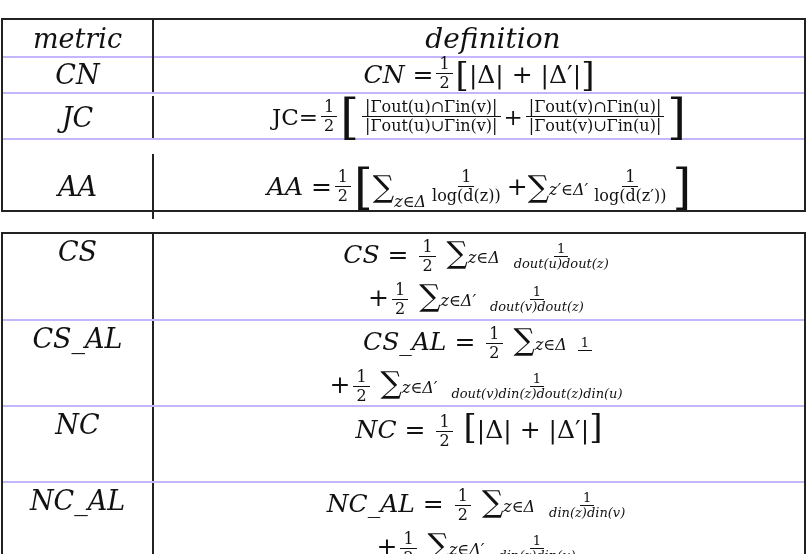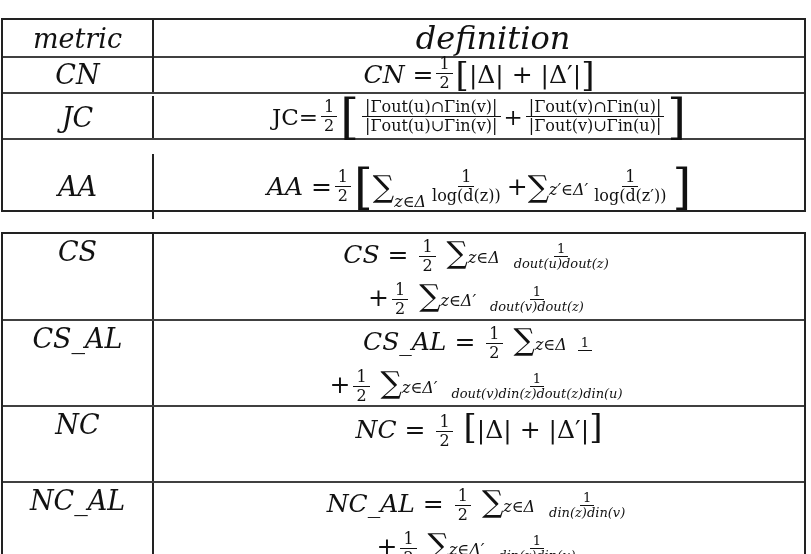--- a/index.html
+++ b/index.html
@@ -1,19 +1,19 @@
 <!DOCTYPE html>
 <html><head>
 <meta charset="utf-8">
 <style>
   html, body { margin: 0; padding: 0; background: #ffffff; }
   body { width: 811px; height: 554px; position: relative; overflow: hidden;
          font-family: "DejaVu Serif", "Liberation Serif", serif; color: #111; }
   .tbl { position: absolute; left: 1px; width: 805px; border: 2px solid #222; box-sizing: border-box; }
-  .row { position: absolute; left: 0; right: 0; border-bottom: 2px solid #404040; box-sizing: border-box; }
+  .row { position: absolute; left: 0; right: 0; border-bottom: 2px solid #c4b5fd; box-sizing: border-box; }
   .row.last { border-bottom: none; }
   .c1 { position: absolute; left: 0; top: 0; bottom: 0; width: 151px; border-right: 2px solid #222;
         text-align: center; font-style: italic; font-size: 27px; box-sizing: border-box; }
   .c2 { position: absolute; left: 151px; right: 0; top: 0; bottom: 0; text-align: center; font-size: 25px; }
   .mid { display: flex; align-items: center; justify-content: center; height: 100%; }
   .topalign { padding-top: 2px; }
   .i { font-style: italic; }
   .frac { display: inline-flex; flex-direction: column; align-items: center; vertical-align: middle; margin: 0 3px; }
   .frac .n { border-bottom: 1.5px solid #111; padding: 0 3px; line-height: 1.05; }
   .frac .d { padding: 0 3px; line-height: 1.1; }
@@ -23,21 +23,21 @@
   .br { font-size: 34px; font-weight: 200; }
   .line { display: block; line-height: 38px; }
 </style>
 </head>
 <body>
 
 <div class="tbl" style="top:18px; height:194px;">
 
   <div class="row" style="top:0; height:38px;">
     <div class="c1 mid">metric</div>
-    <div class="c2 mid i" style="font-size:32px;padding-left:28px;">definition</div>
+    <div class="c2 mid i" style="font-size:28px;padding-left:28px;">definition</div>
   </div>
 
   <div class="row" style="top:36px; height:38px;">
     <div class="c1 mid">CN</div>
     <div class="c2 mid">
       <span class="i">CN =</span>
       <span class="frac small">
           <span class="n">1</span>
           <span class="d">2</span>
         </span>

